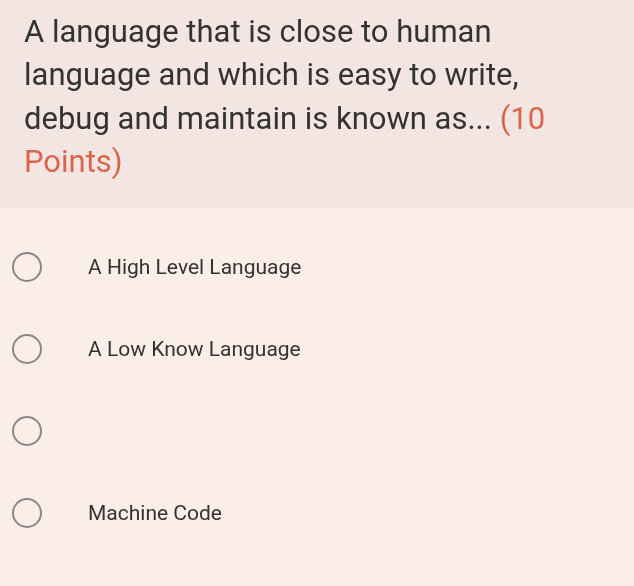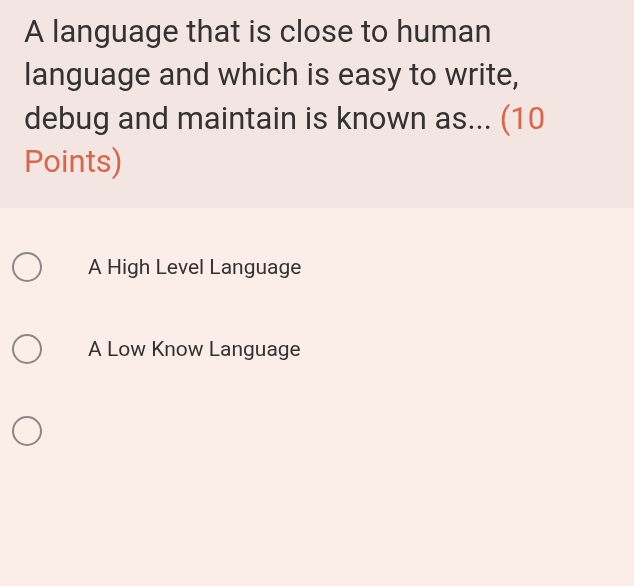--- a/index.html
+++ b/index.html
@@ -64,13 +64,17 @@
     <div class="radio-circle"></div>
     <span class="option-label">A High Level Language</span>
   </div>
   <div class="option-row">
     <div class="radio-circle"></div>
     <span class="option-label">A Low Know Language</span>
   </div>
   <div class="option-row">
     <div class="radio-circle"></div>
   </div>
+  <div class="option-row">
+    <div class="radio-circle"></div>
+    <span class="option-label">Machine Code</span>
+  </div>
 </div>
 
 </body></html>

